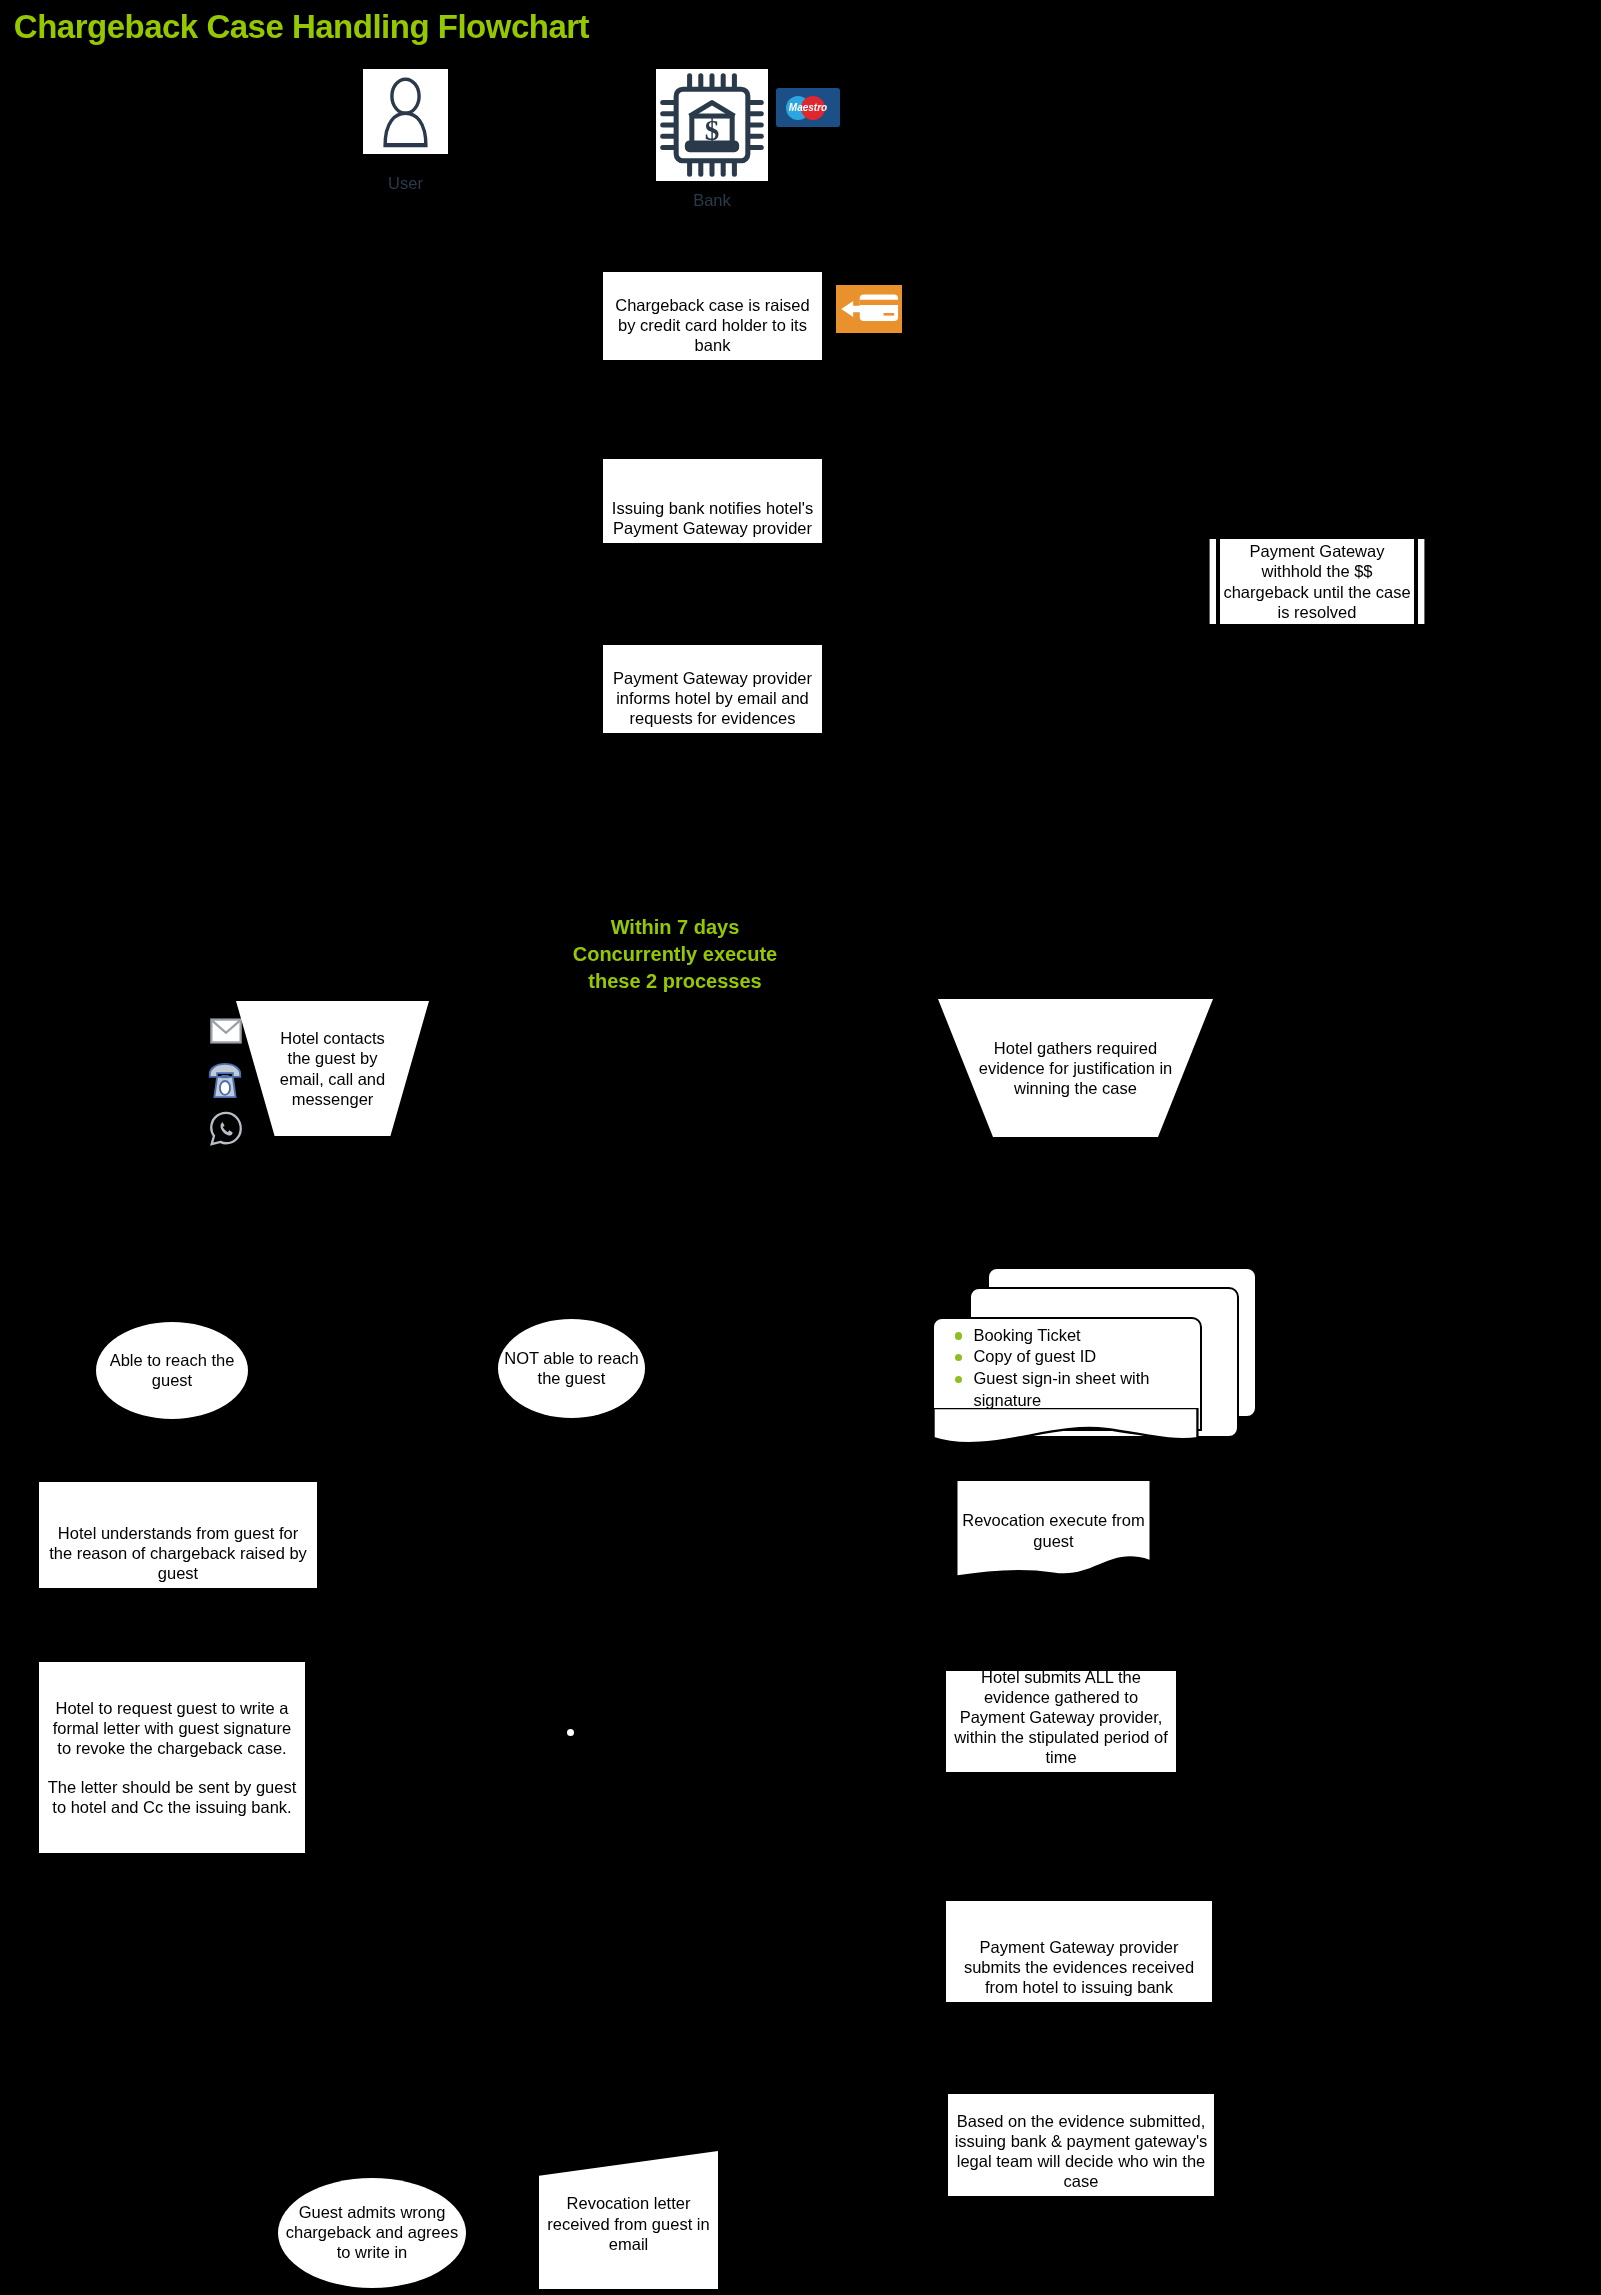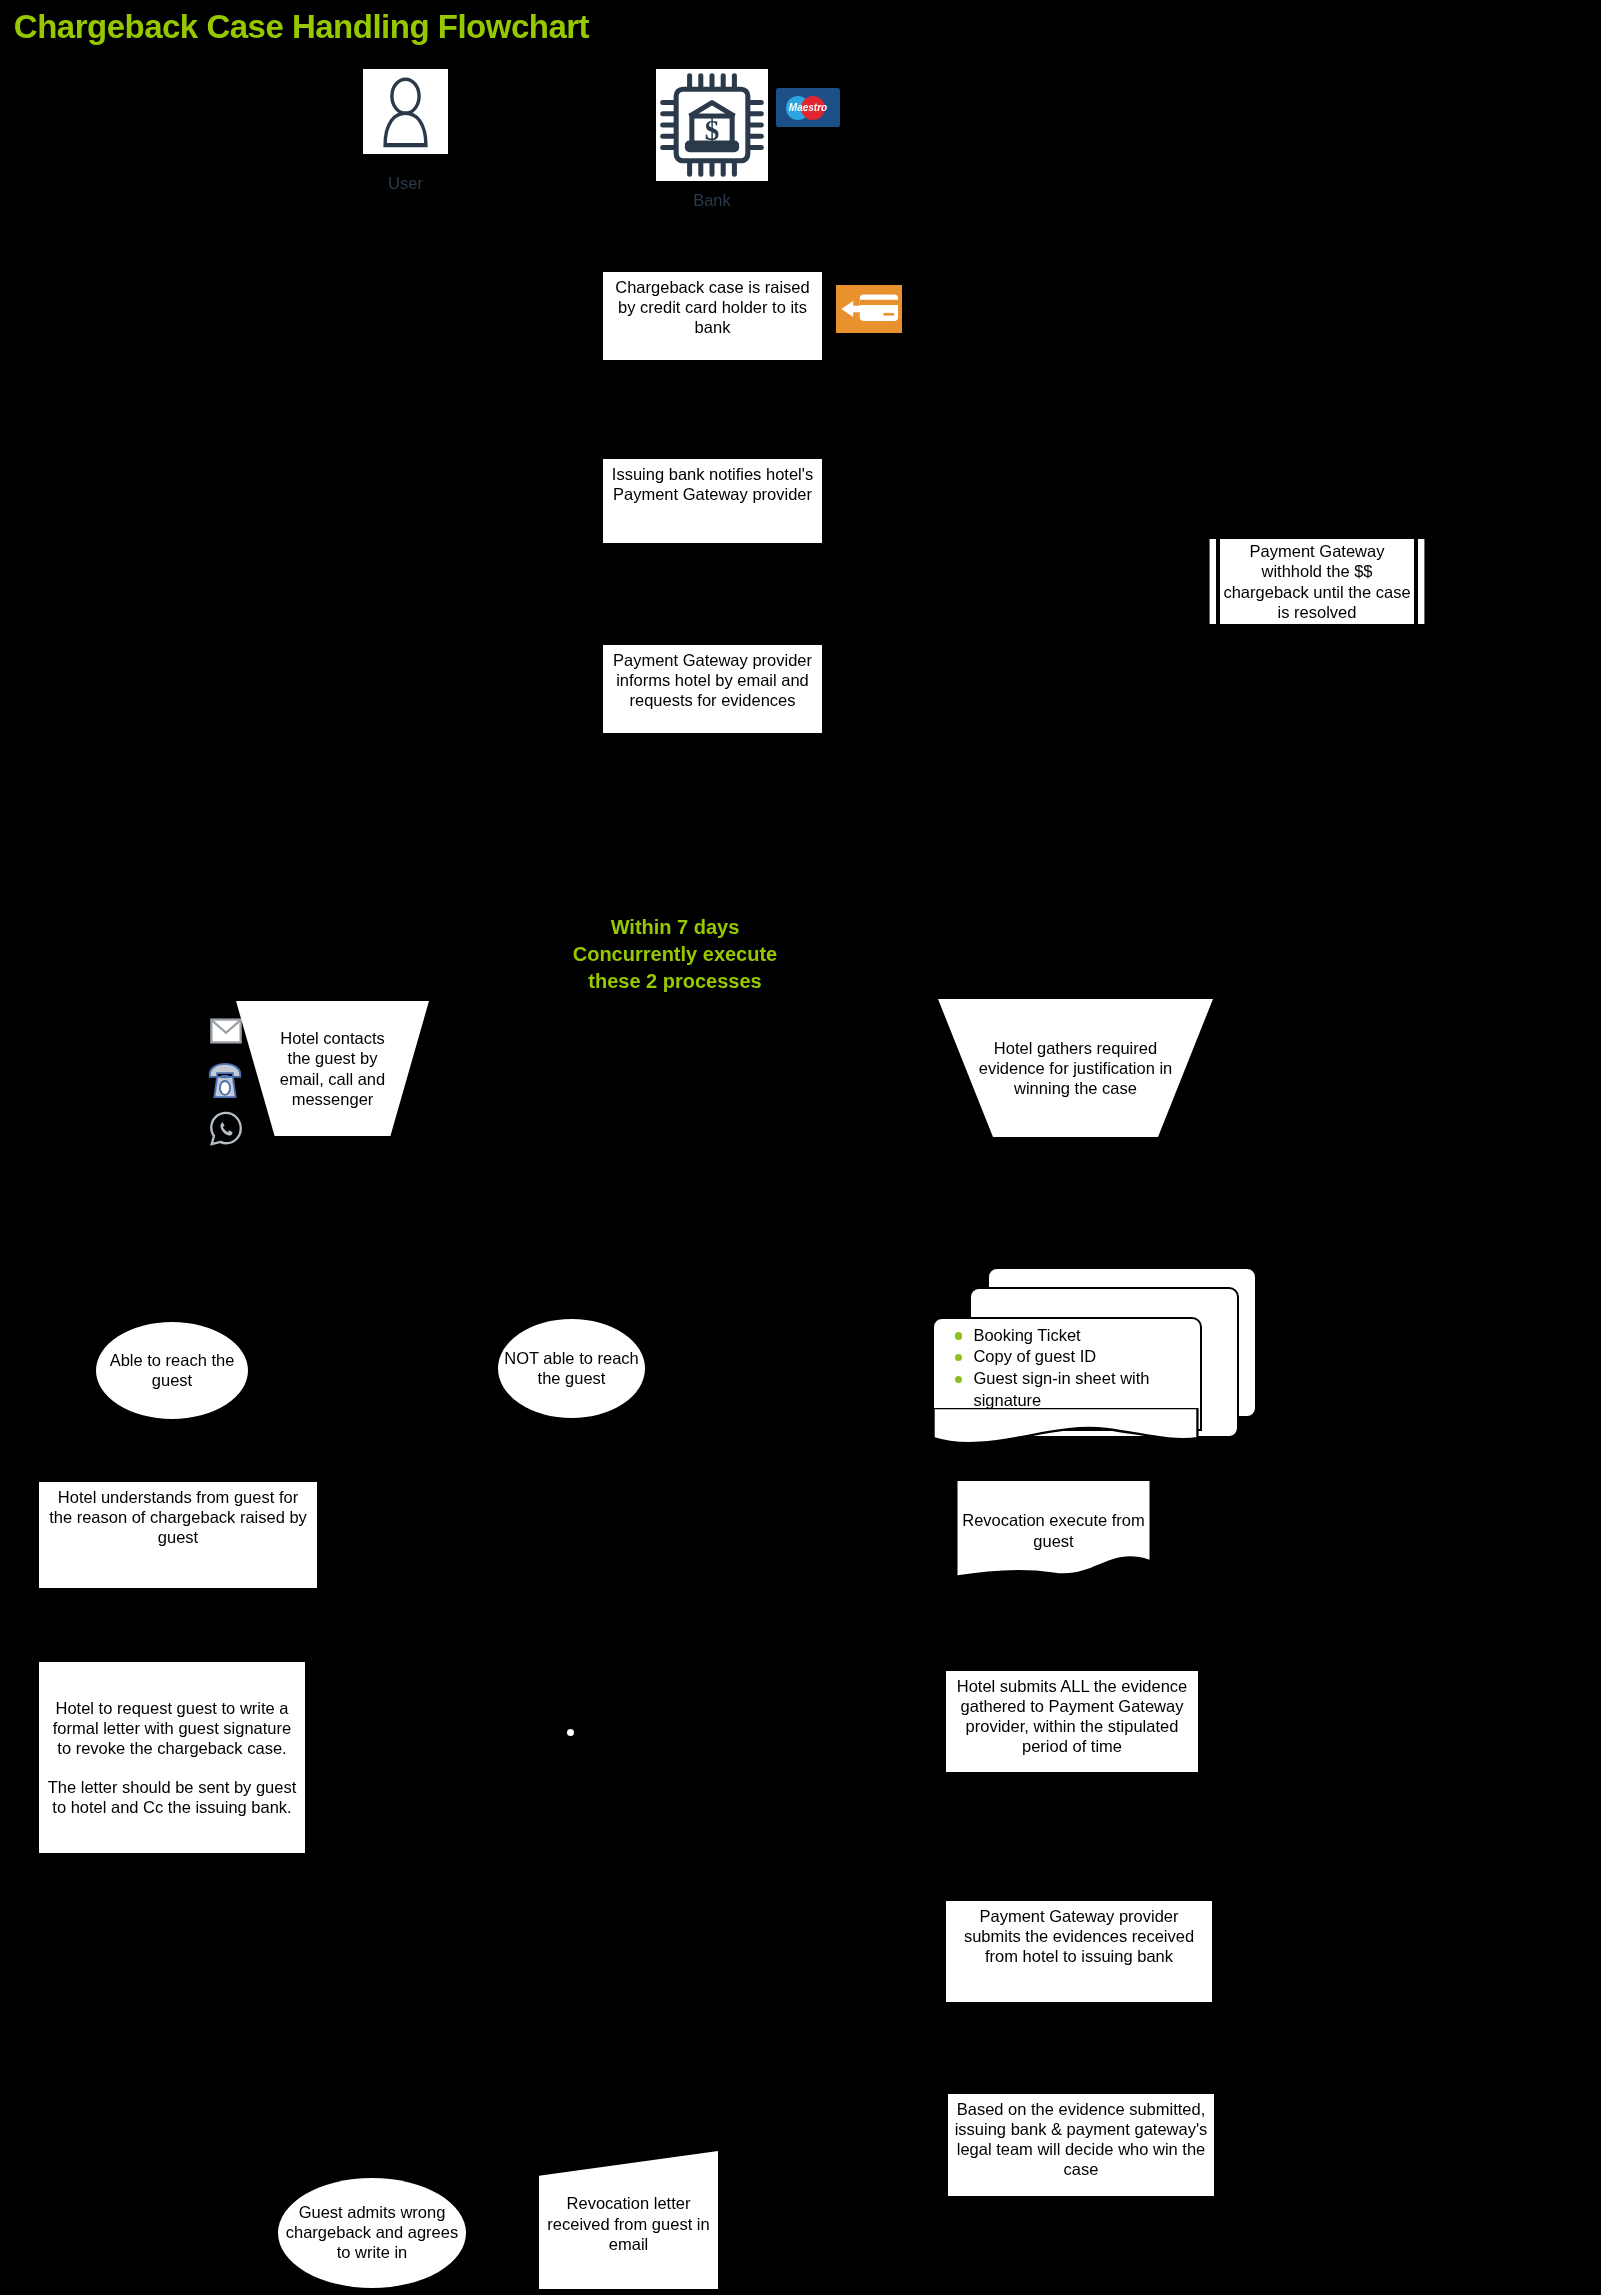--- a/index.html
+++ b/index.html
@@ -20,21 +20,21 @@
   .title{
     left:13.8px; top:8.3px;
     font-size:33px; font-weight:bold;
     color:#96c800; letter-spacing:-0.5px;
     white-space:nowrap;
   }
 
   
   .box{
     background:#fff;color:#000;
-    display:flex;align-items:flex-start;justify-content:center;
+    display:flex;align-items:flex-end;justify-content:center;
     text-align:center;
     padding:4.6px 6.4px;
     font-size:16.5px;line-height:1.22;
   }
   .box .inner{width:100%;}
 
   
   .predef{
     background:#fff;color:#000;
     display:flex;align-items:center;justify-content:center;
@@ -261,21 +261,21 @@
   <div class="abs" style="left:957px;top:1510px;width:193px;color:#000;font-size:16.5px;line-height:1.25;text-align:center;">Revocation execute from guest</div>
 
   <div class="abs box" style="left:39px;top:1662px;width:266px;height:191px;flex-direction:column;">
     <div class="inner">Hotel to request guest to write a formal letter with guest signature to revoke the chargeback case.</div>
     <div style="height:19px;"></div>
     <div class="inner">The letter should be sent by guest to hotel and Cc the issuing bank.</div>
   </div>
 
   <div class="abs dot" style="left:567px;top:1729px;width:7.3px;height:7.3px;"></div>
 
-  <div class="abs box" style="left:946px;top:1671px;width:252px;height:101px;">
+  <div class="abs box" style="left:946px;top:1671px;width:230px;height:101px;">
     <div class="inner">Hotel submits ALL the evidence gathered to Payment Gateway provider, within the stipulated period of time</div>
   </div>
 
 
   <div class="abs box" style="left:946px;top:1901px;width:266px;height:101px;">
     <div class="inner">Payment Gateway provider submits the evidences received from hotel to issuing bank</div>
   </div>
 
   <div class="abs ellipse" style="left:278px;top:2178px;width:188px;height:110px;">
     <div class="inner">Guest admits wrong chargeback and agrees to write in</div>

